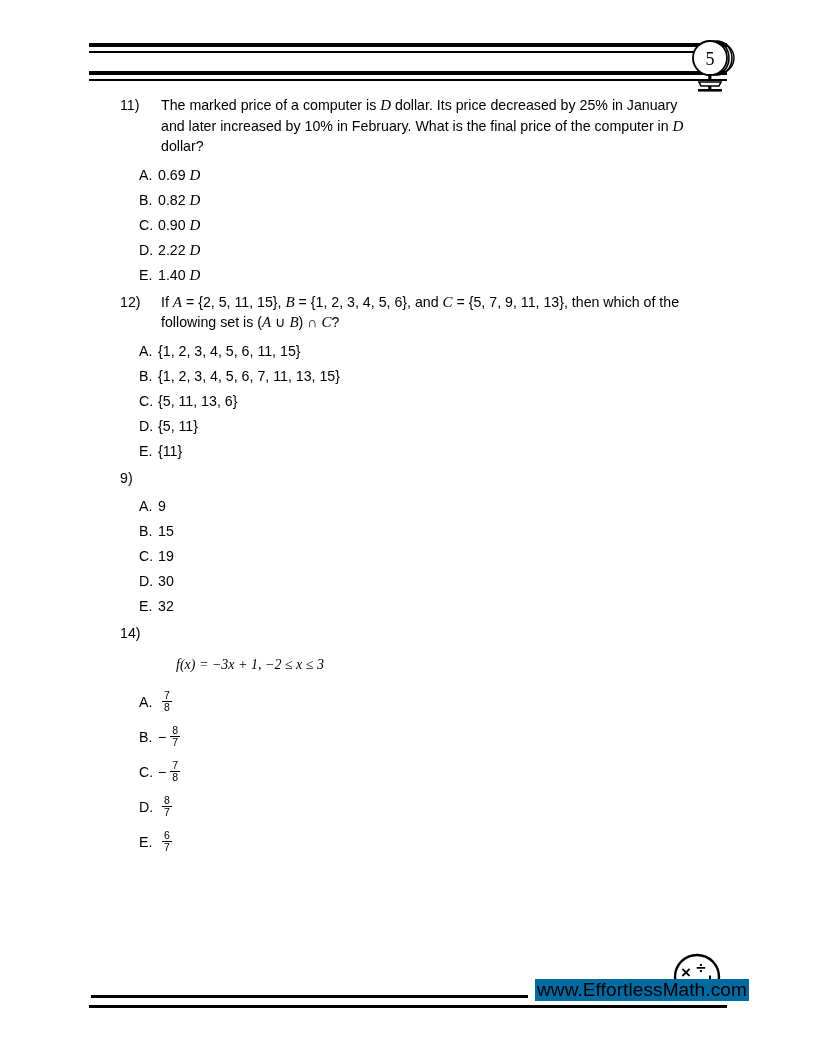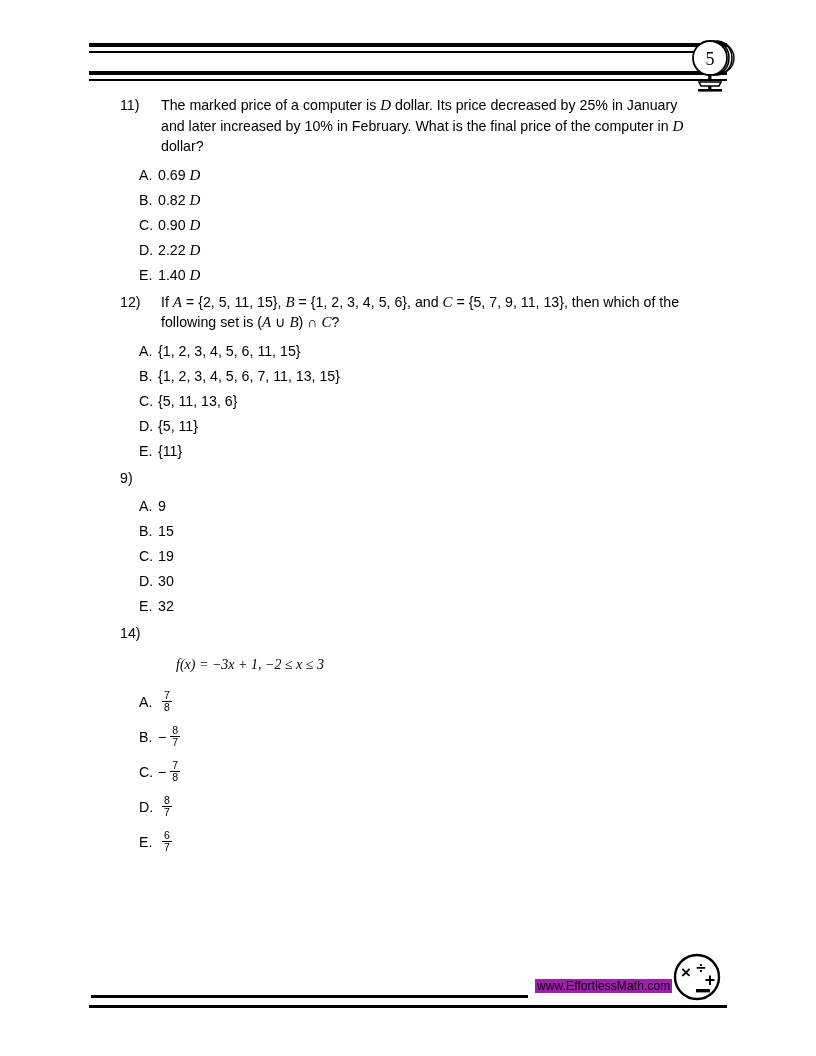--- a/index.html
+++ b/index.html
@@ -197,23 +197,23 @@
     left: 0;
     top: 17px;
     width: 638px;
     height: 3px;
     background: #000;
   }
   .footer-url {
     position: absolute;
     left: 446px;
     top: -9px;
-    font-size: 12px;
+    font-size: 19px;
     letter-spacing: 0.1px;
-    background: #a21caf;
+    background: #0369a1;
     padding: 0 2px;
     white-space: nowrap;
   }
   .logo {
     position: absolute;
     left: 669px;
     top: 951px;
     width: 56px;
     height: 52px;
   }

